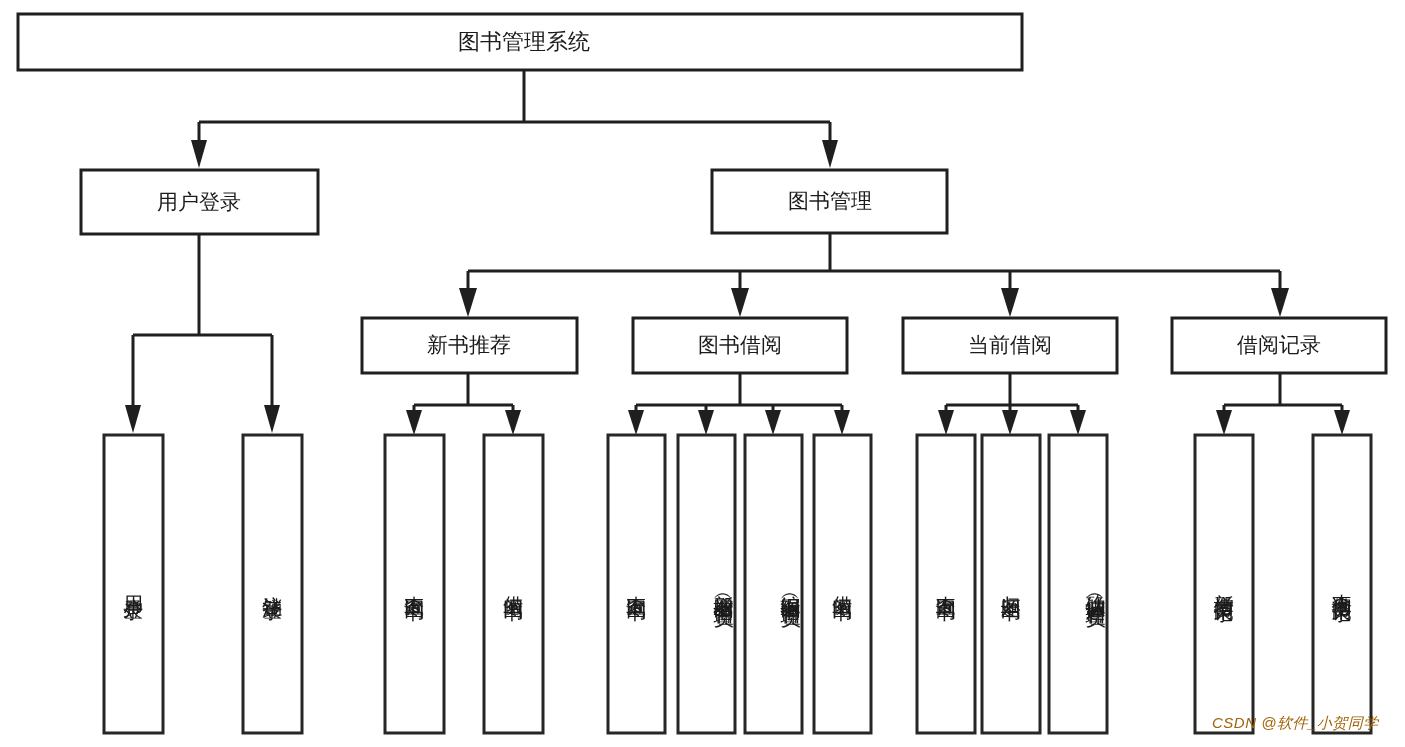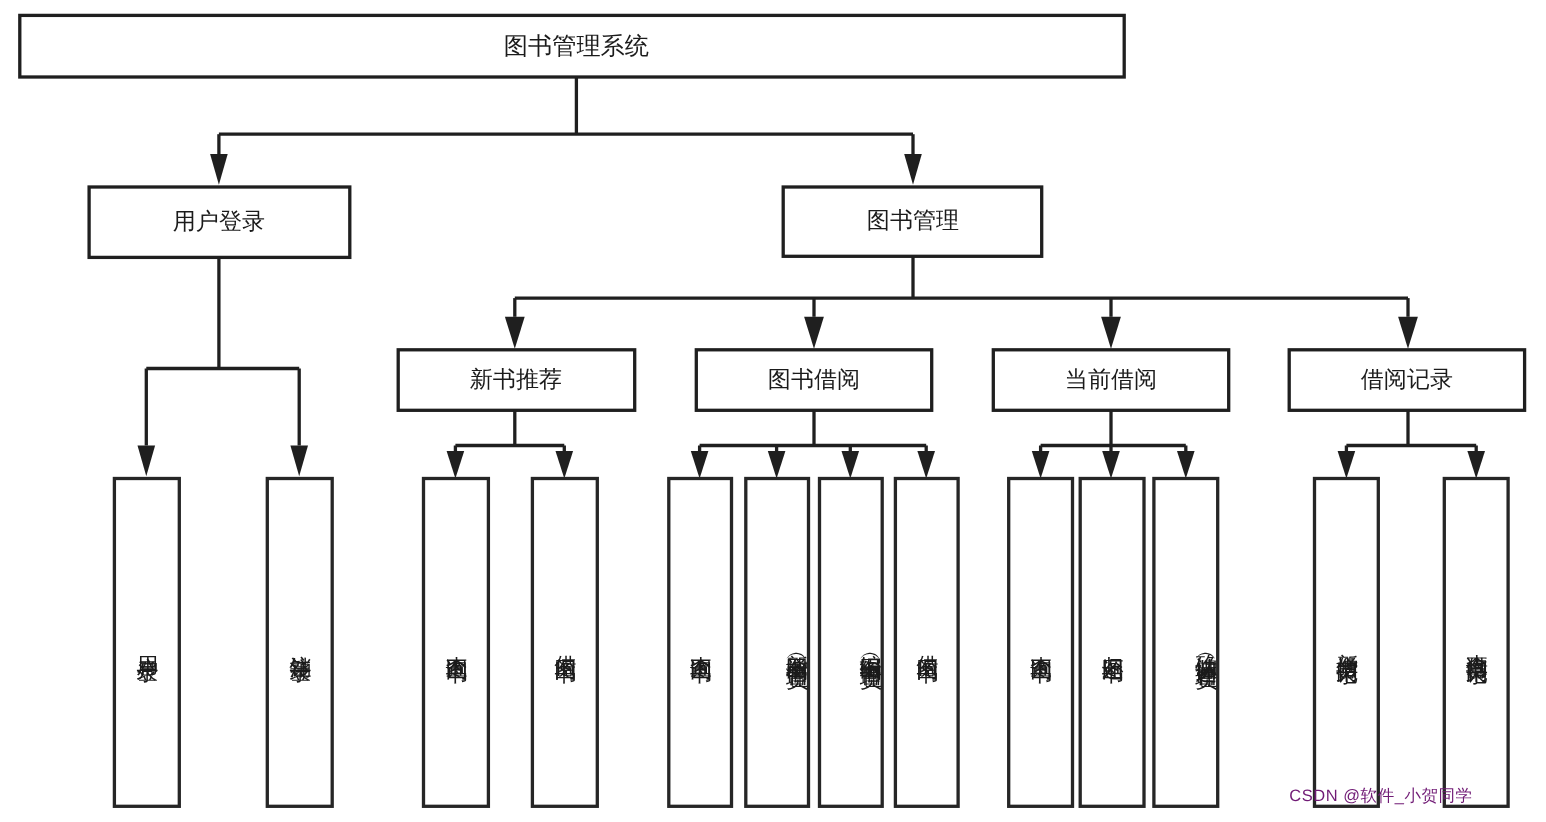--- a/index.html
+++ b/index.html
@@ -74,27 +74,28 @@
     align-items: flex-start;
     justify-content: center;
     white-space: nowrap;
     pointer-events: none;
   }
   .leaf-label.center-v {
     align-items: center;
   }
   .watermark {
     position: absolute;
-    left: 1172px;
+    left: 1212px;
     top: 714px;
     font-family: "Liberation Sans", sans-serif;
     font-size: 15px;
-    color: #701a75;
+    color: #a16207;
     white-space: nowrap;
     letter-spacing: 0.5px;
+    font-style: italic;
   }
 </style>
 </head>
 <body>
 
 <div id="diagram-root">
 
   <svg class="diagram" viewBox="0 0 1405 747">
 
     <g>

